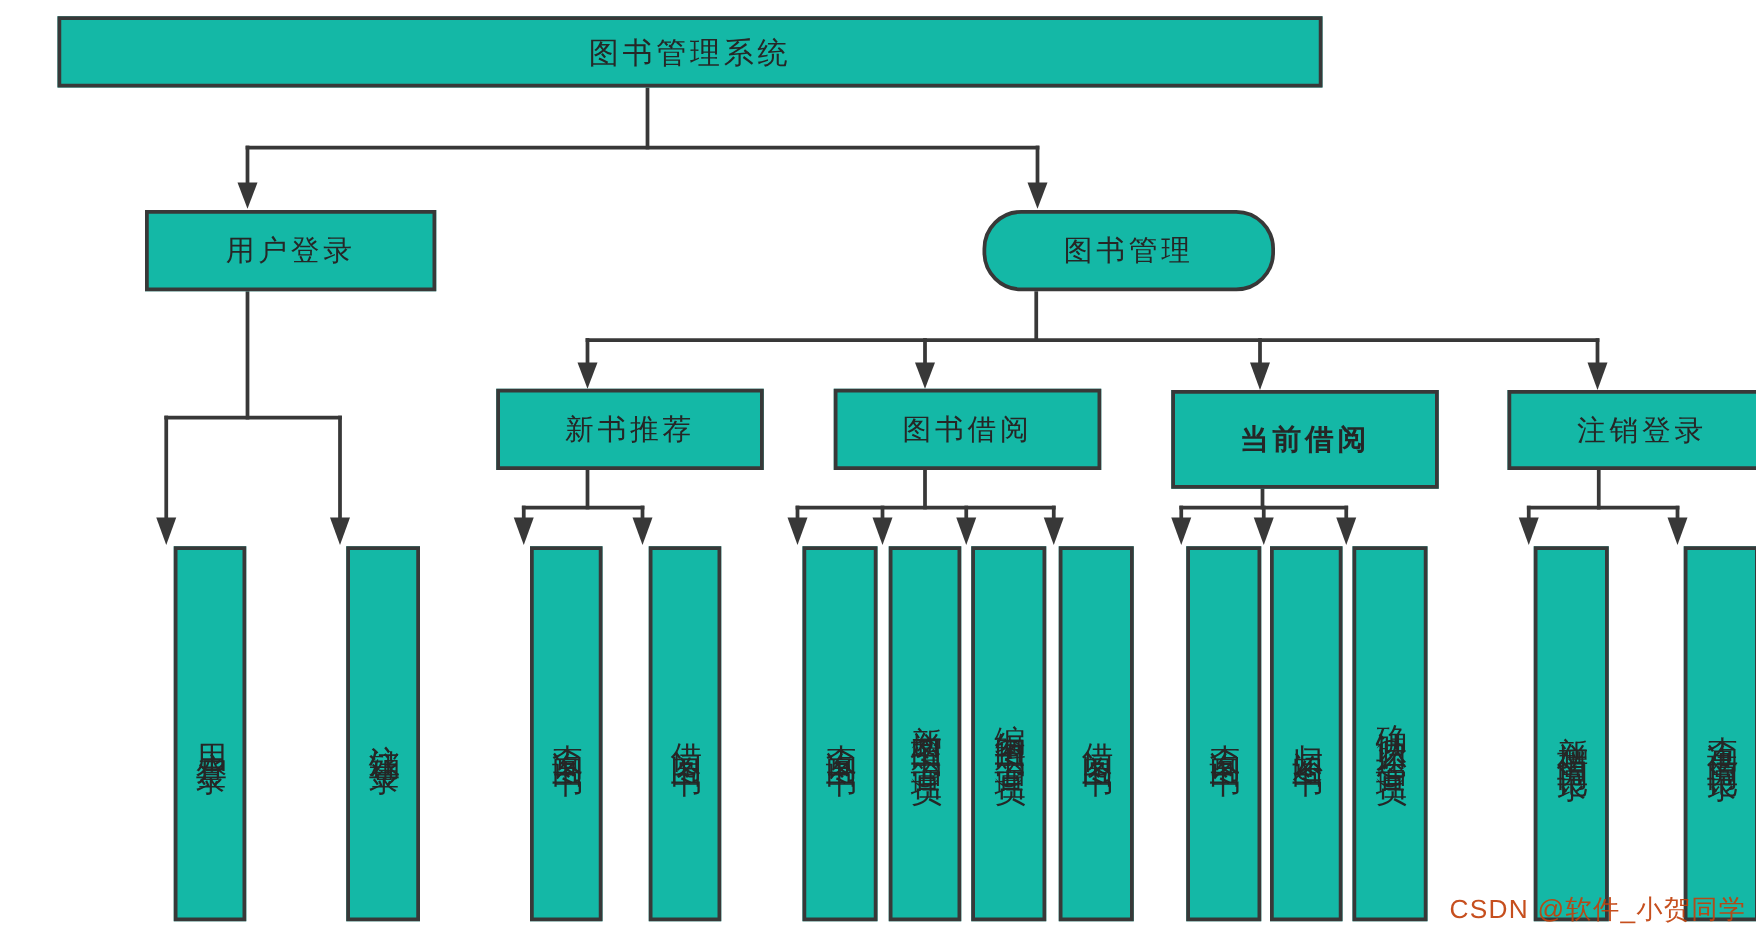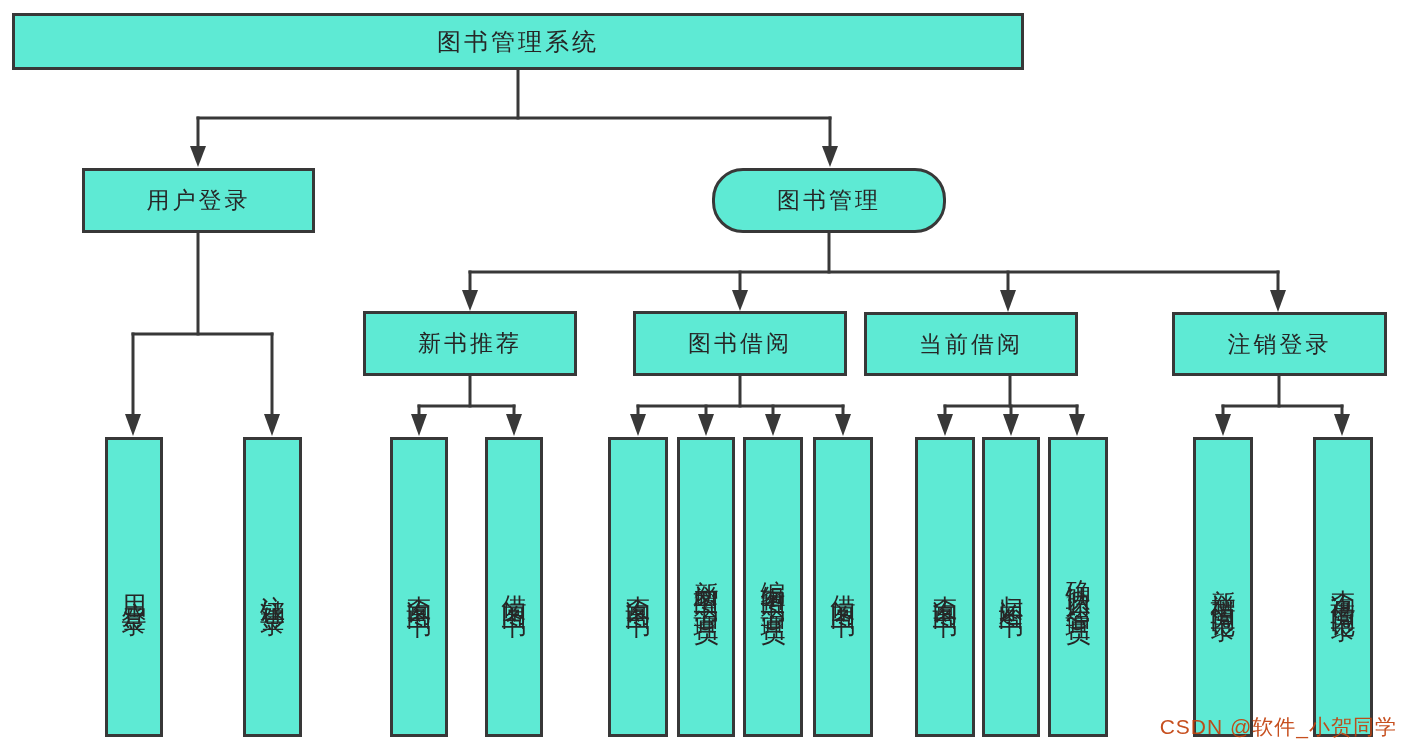--- a/index.html
+++ b/index.html
@@ -19,26 +19,27 @@
     position: absolute;
     left: 0;
     top: 0;
     width: 1405px;
     height: 747px;
   }
   .node {
     position: absolute;
     box-sizing: border-box;
     border: 3px solid #383838;
-    background: #5eead4;
+    background: #14b8a6;
     color: #262626;
     display: flex;
     align-items: center;
     justify-content: center;
     text-align: center;
+    margin-left: 34px;
   }
   .hbox {
     font-size: 23px;
     letter-spacing: 3px;
     white-space: nowrap;
   }
   .hbox.title {
     font-size: 24px;
   }
   .vbox {
@@ -130,25 +131,25 @@
       <polygon points="1003,414 1019,414 1011,436"></polygon>
       <polygon points="1069,414 1085,414 1077,436"></polygon>
       <polygon points="1215,414 1231,414 1223,436"></polygon>
       <polygon points="1334,414 1350,414 1342,436"></polygon>
     </g>
   </svg>
 
   <div class="node hbox title" style="left:12px; top:13px; width:1012px; height:57px;">图书管理系统</div>
 
   <div class="node hbox" style="left:82px; top:168px; width:233px; height:65px;">用户登录</div>
-  <div class="node hbox" style="left:712px; top:168px; width:234px; height:65px;border-radius:31px;">图书管理</div>
+  <div class="node hbox" style="left:752px; top:168px; width:234px; height:65px;border-radius:31px;">图书管理</div>
 
   <div class="node hbox" style="left:363px; top:311px; width:214px; height:65px;">新书推荐</div>
   <div class="node hbox" style="left:633px; top:311px; width:214px; height:65px;">图书借阅</div>
-  <div class="node hbox" style="left:864px; top:312px; width:214px; height:64px;">当前借阅</div>
+  <div class="node hbox" style="left:903px; top:312px; width:214px; height:79px;font-weight:bold;">当前借阅</div>
   <div class="node hbox" style="left:1172px; top:312px; width:215px; height:64px;">注销登录</div>
 
   <div class="node vbox" style="left:105px; width:58px;">
     <span class="vlabel">用户登录</span>
   </div>
   <div class="node vbox" style="left:243px; width:59px;">
     <span class="vlabel">注销登录</span>
   </div>
 
   <div class="node vbox" style="left:390px; width:58px;">

